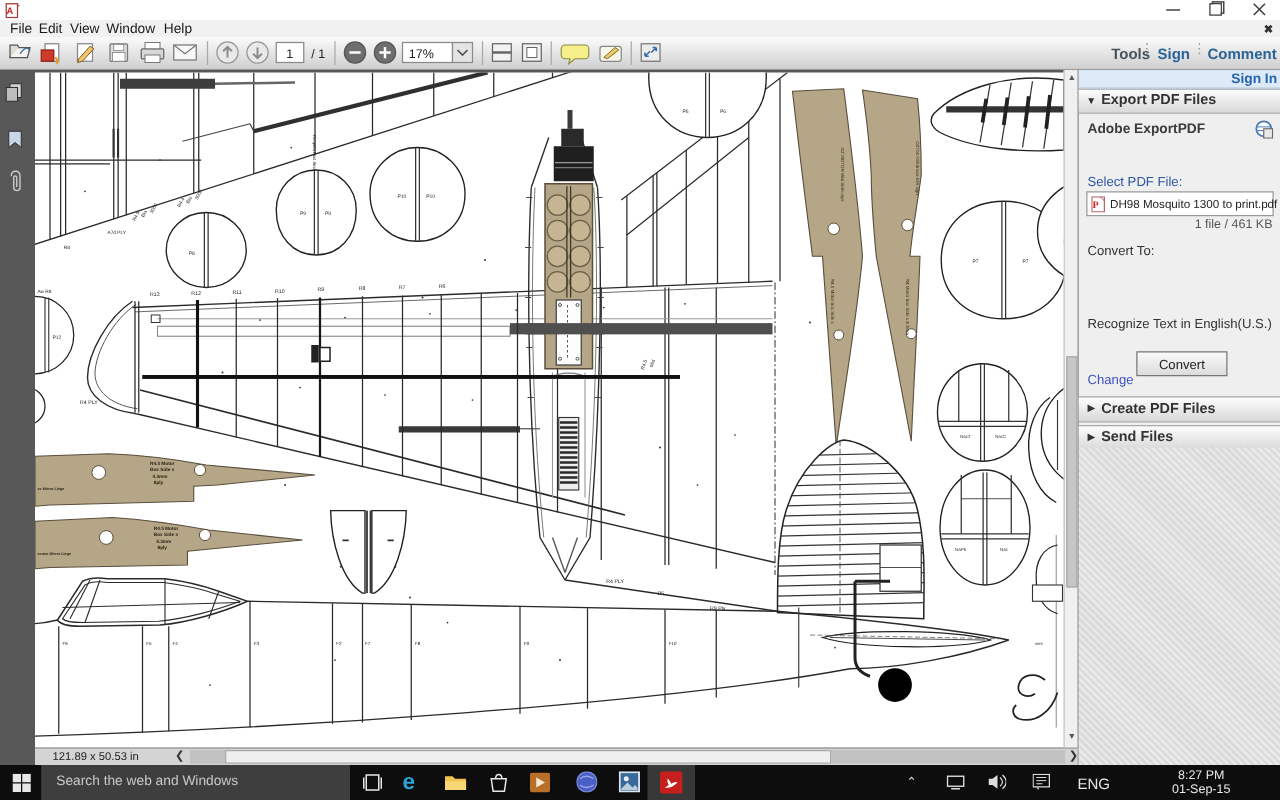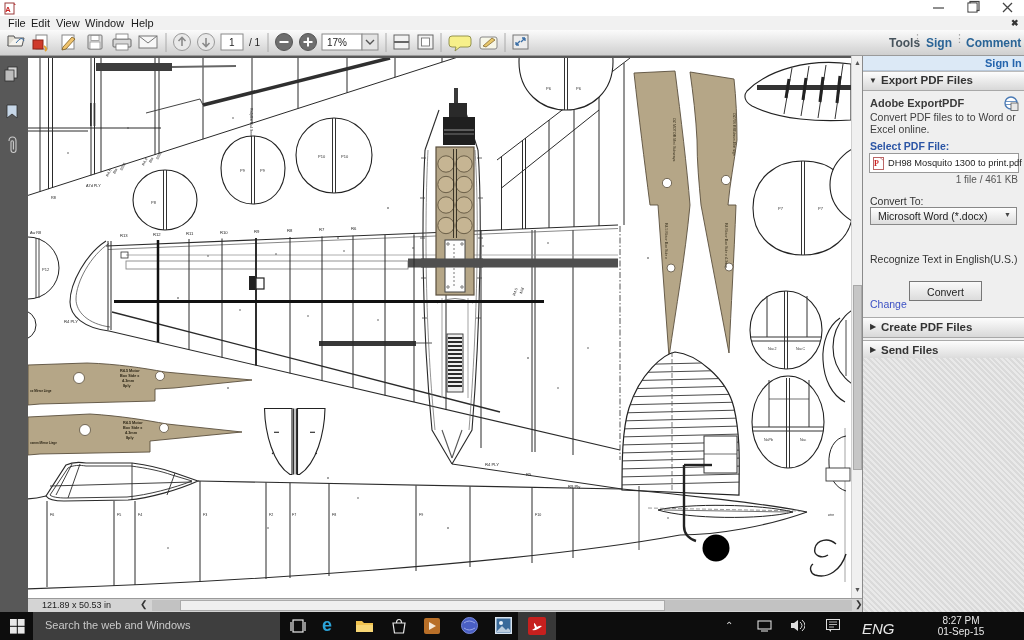--- a/index.html
+++ b/index.html
@@ -586,36 +586,31 @@
   <div class="abs" style="left:0;top:15px;width:161px;height:18px;background:linear-gradient(#fdfdfd,#d8d8d8);border-top:1px solid #bbb;border-bottom:1px solid #a8a8a8;">
     <span class="abs" style="left:6px;top:4px;font-size:8px;color:#333;">▼</span>
     <span class="abs" style="left:18px;top:2px;font-size:11.5px;font-weight:bold;color:#333;">Export PDF Files</span>
   </div>
   <div class="abs" style="left:7px;top:41px;font-size:11px;font-weight:bold;color:#3b3b3b;">Adobe ExportPDF</div>
   <svg class="abs" style="left:141px;top:40px;" width="15" height="15" viewBox="0 0 15 15">
     <circle cx="7" cy="7" r="6" fill="#fff" stroke="#4a7ab5" stroke-width="1.4"></circle>
     <path d="M1.5 5.5 h11 M1.5 8.5 h11" stroke="#4a7ab5" stroke-width="0.8"></path>
     <rect x="7" y="7" width="7" height="7.5" fill="#e8e8e8" stroke="#666" stroke-width="0.9"></rect>
   </svg>
-  <div class="abs" style="left:7px;top:56px;width:150px;font-size:10.5px;color:#404040;line-height:11.5px;">Convert PDF files to to Word or Excel online.</div>
-  <div class="abs" style="left:7px;top:84px;font-size:10.5px;font-weight:bold;color:#2b55a5;">Select PDF File:</div>
+  <div class="abs" style="left:7px;top:84px;font-size:10.5px;font-weight:normal;color:#2b55a5;">Select PDF File:</div>
   <div class="abs" style="left:6px;top:97px;width:148px;height:18px;background:#fff;border:1px solid #999;">
     <svg class="abs" style="left:3px;top:2.5px;" width="12" height="13" viewBox="0 0 12 13">
       <rect x="0.5" y="0.5" width="10" height="12" fill="#fff" stroke="#b66"></rect>
       <text x="1" y="9" font-size="8" font-weight="bold" fill="#c22" font-family="Liberation Serif">P</text>
       <path d="M7 0.5 L11 4" stroke="#b66" fill="none" stroke-width="0.8"></path>
     </svg>
     <span class="abs" style="left:18px;top:3.5px;font-size:9.3px;color:#222;white-space:nowrap;">DH98 Mosquito 1300 to print.pdf</span>
   </div>
   <div class="abs" style="left:0;top:118px;width:155px;text-align:right;font-size:10px;color:#555;">1 file / 461 KB</div>
   <div class="abs" style="left:7px;top:139px;font-size:10.5px;color:#333;">Convert To:</div>
-  <div class="abs" style="left:7px;top:151px;width:145px;height:16px;background:linear-gradient(#ffffff,#dddddd);border:1px solid #888;">
-    <span class="abs" style="left:7px;top:2px;font-size:10.5px;color:#222;">Microsoft Word (*.docx)</span>
-    <span class="abs" style="left:133px;top:3px;font-size:7px;color:#444;">▼</span>
-  </div>
   <div class="abs" style="left:7px;top:181px;font-size:10.5px;color:#333;white-space:nowrap;margin-top:16px;">Recognize Text in English(U.S.)</div>
   <div class="abs" style="left:7px;top:206px;font-size:10.5px;color:#3d52c4;margin-top:36px;">Change</div>
   <div class="abs" style="left:46px;top:225px;width:71px;height:18px;background:linear-gradient(#fafafa,#dcdcdc);border:1px solid #777;text-align:center;">
     <span style="font-size:10.5px;color:#222;line-height:17px;">Convert</span>
   </div>
   <div class="abs" style="left:0;top:261px;width:161px;height:19px;background:linear-gradient(#fdfdfd,#d8d8d8);border-top:1px solid #aaa;border-bottom:1px solid #a8a8a8;">
     <span class="abs" style="left:7px;top:4px;font-size:8px;color:#333;">▶</span>
     <span class="abs" style="left:18px;top:3px;font-size:11.5px;font-weight:bold;color:#333;">Create PDF Files</span>
   </div>
   <div class="abs" style="left:0;top:284px;width:161px;height:19px;background:linear-gradient(#fdfdfd,#d8d8d8);border-top:1px solid #aaa;border-bottom:1px solid #a8a8a8;">
@@ -678,15 +673,15 @@
   </svg>
   <svg class="abs" style="left:790px;top:7px;" width="15" height="13" viewBox="0 0 15 13">
     <path d="M1 4 h3 l4 -3 v11 l-4 -3 h-3 z" fill="#ddd"></path>
     <path d="M10 3 q4 3.5 0 7 M12 1 q6 5.5 0 11" stroke="#ddd" fill="none" stroke-width="1"></path>
   </svg>
   <svg class="abs" style="left:826px;top:7px;" width="15" height="13" viewBox="0 0 15 13">
     <rect x="0.5" y="0.5" width="13" height="10" fill="none" stroke="#ddd" stroke-width="1"></rect>
     <path d="M3 3 h8 M3 5.5 h8 M3 8 h5" stroke="#ddd" stroke-width="0.8"></path>
     <path d="M3 11 l2 2 l0 -2" fill="#ddd"></path>
   </svg>
-  <span class="abs" style="left:862px;top:8px;font-size:15px;color:#e8e8e8;font-style:italic;">ENG</span>
+  <span class="abs" style="left:862px;top:8px;font-size:12px;color:#e8e8e8;">ENG</span>
   <div class="abs" style="left:920px;top:3px;width:82px;text-align:center;font-size:10px;color:#e8e8e8;line-height:11px;">8:27 PM<br>01-Sep-15</div>
 </div>
 
 </body></html>

